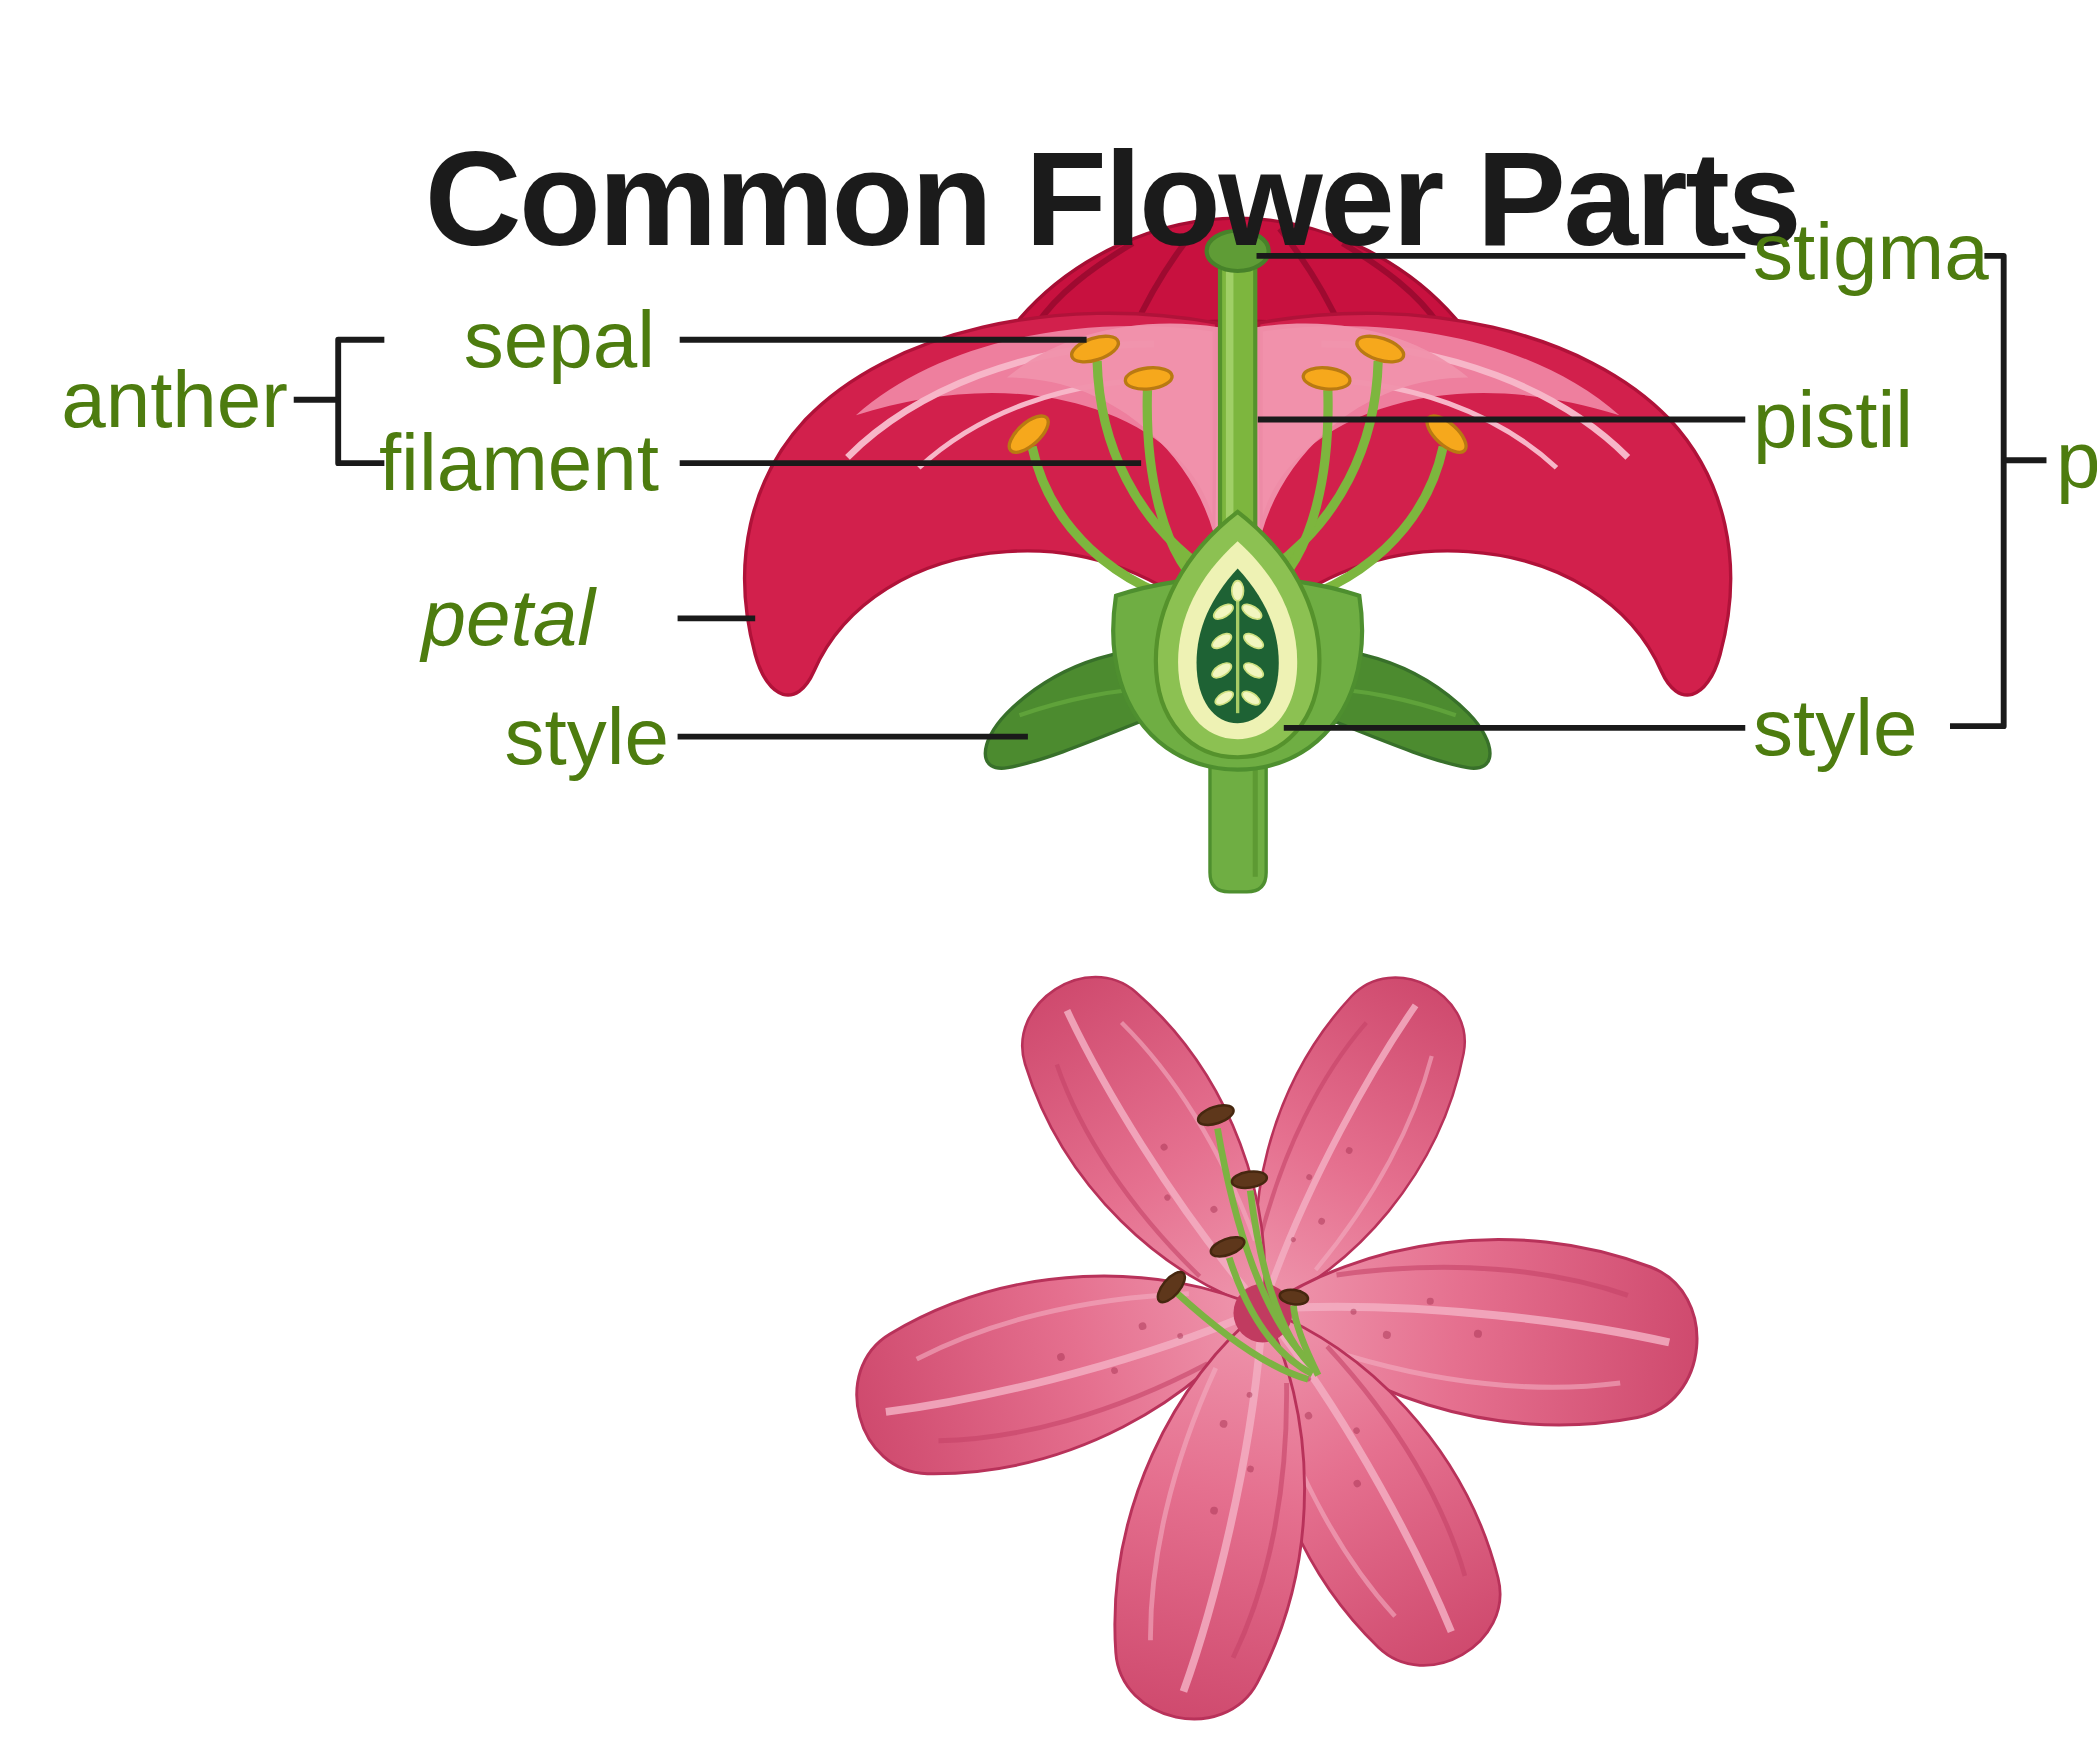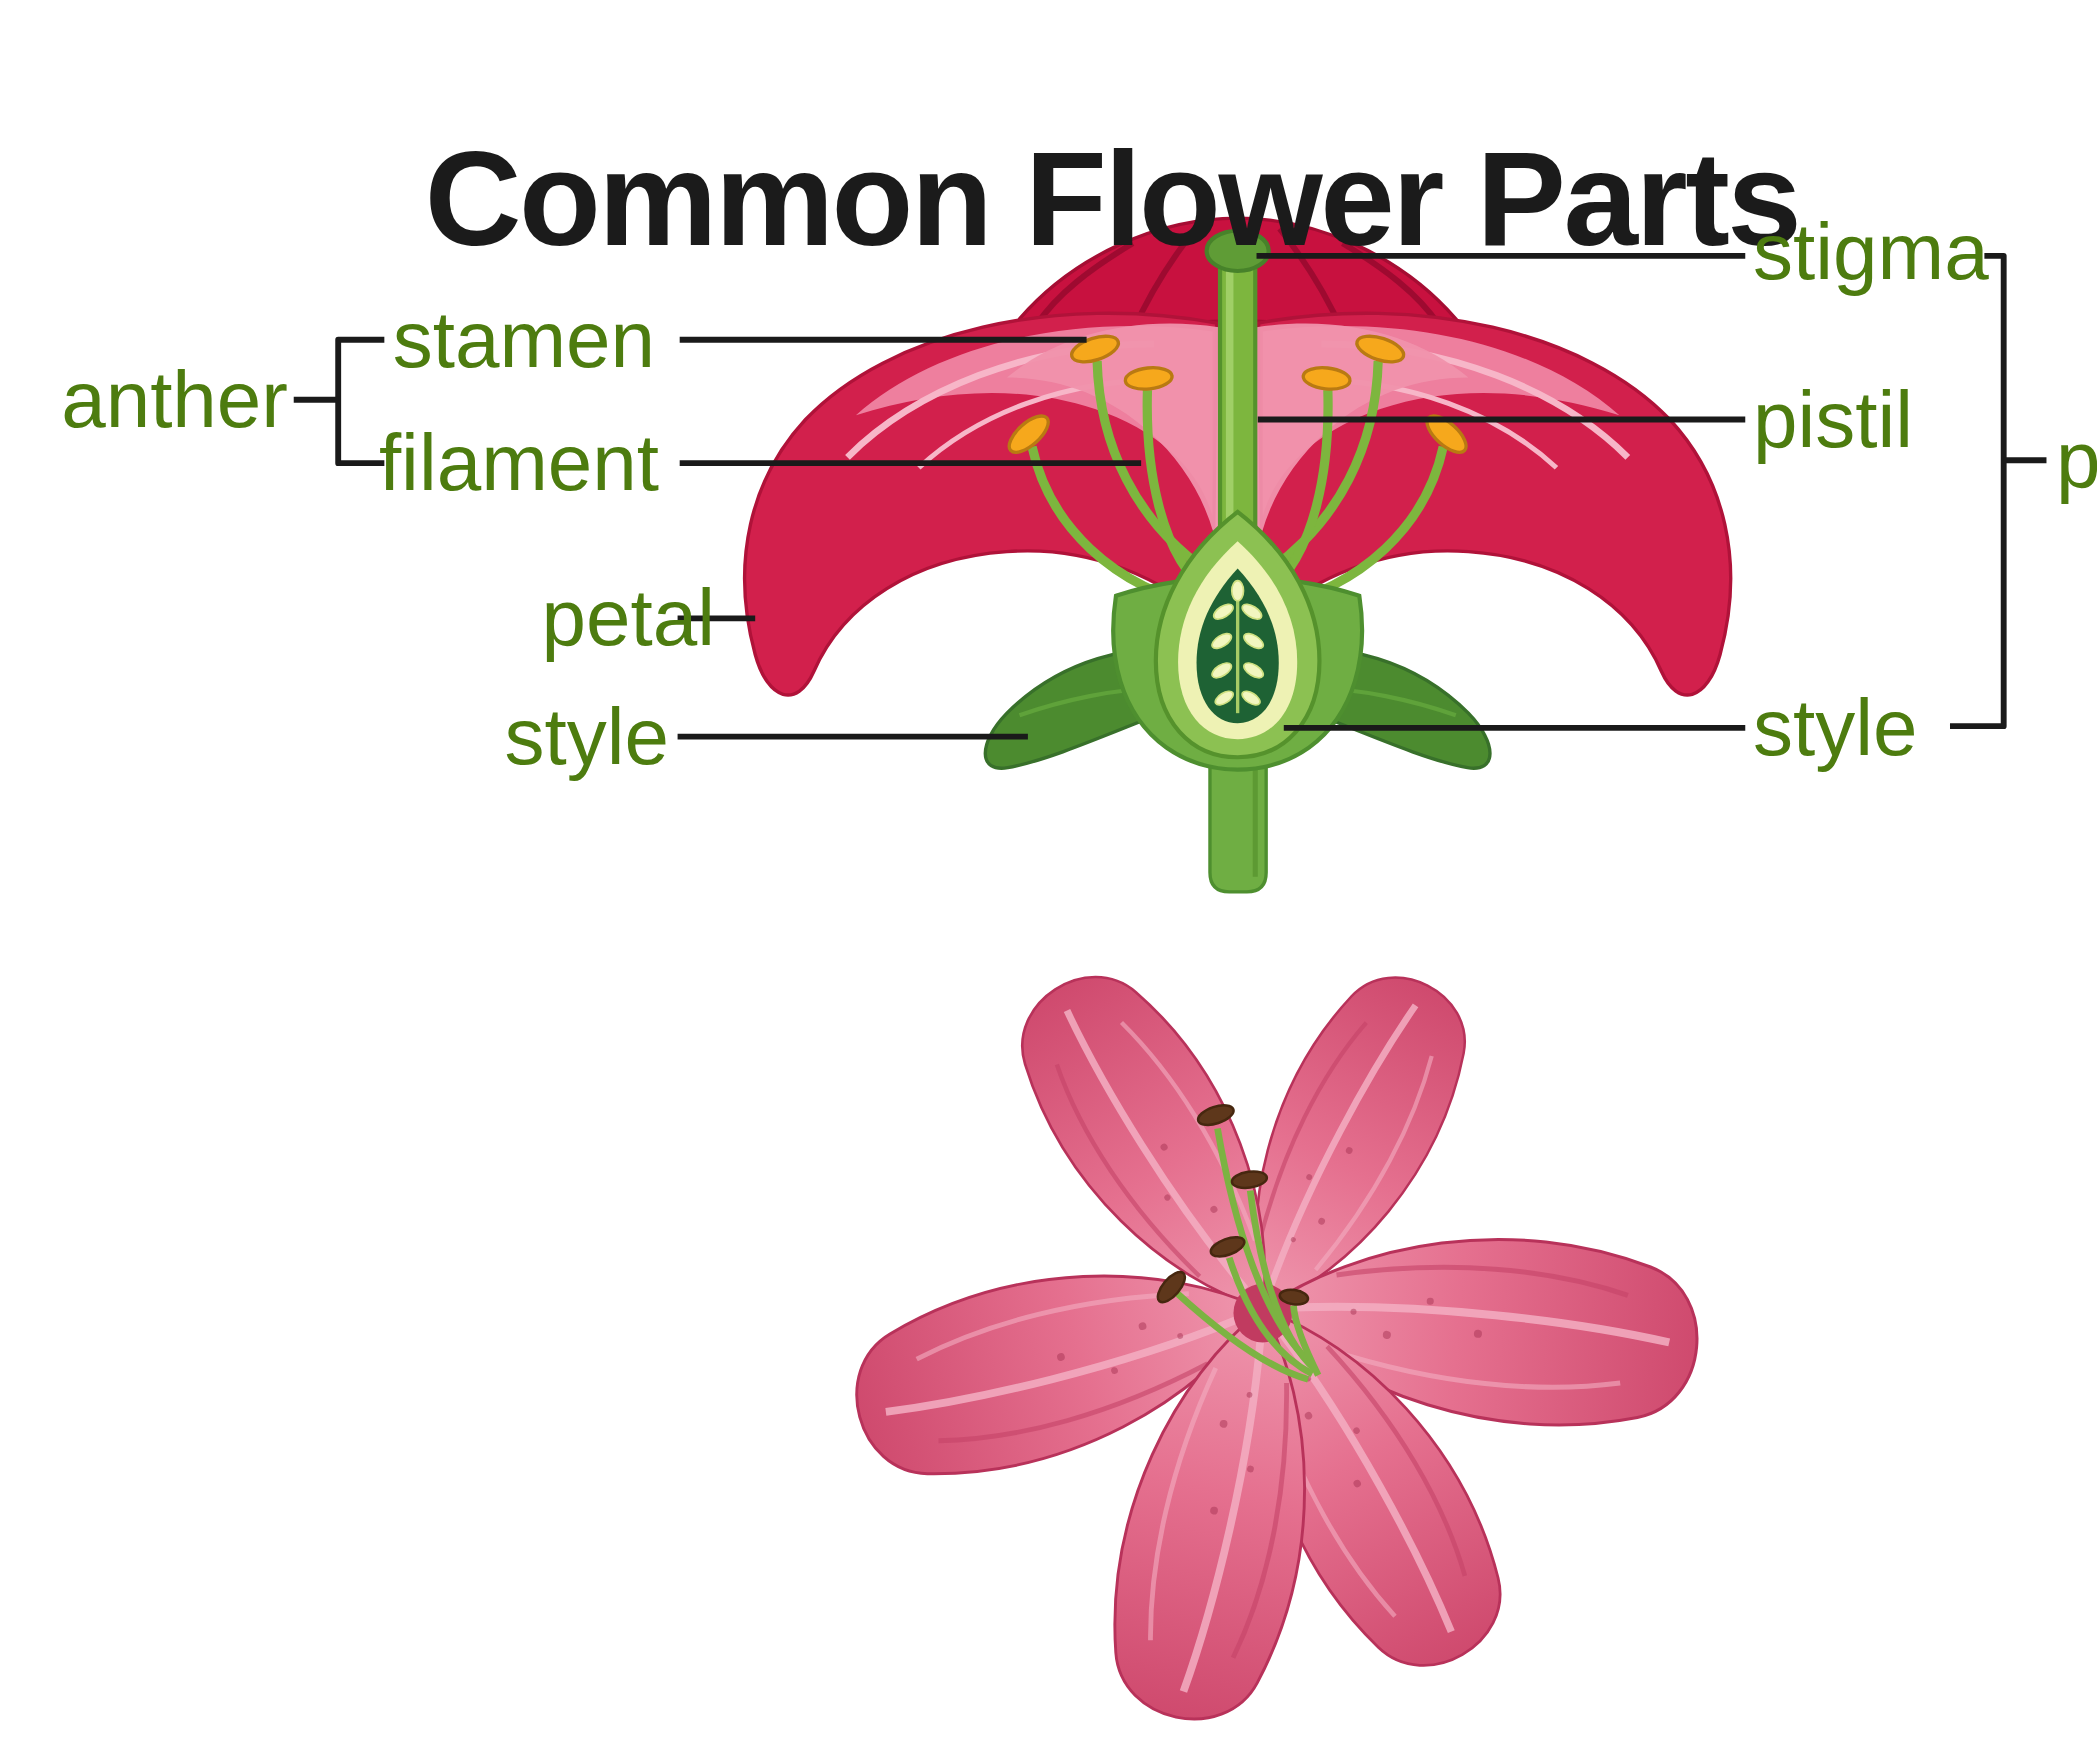--- a/index.html
+++ b/index.html
@@ -28,21 +28,21 @@
     position: absolute;
     font-size: 80px;
     color: #4d7c0f;
     line-height: 1;
     white-space: nowrap;
   }
   
   .lbl-anther   { top: 300px;  right: 1569px; }
   .lbl-filament { top: 423px; right: 1565px; }
   .lbl-stamen   { top: 360px;  right: 1936px; }
-  .lbl-petal    { top: 578px; right: 1509px; }
+  .lbl-petal    { top: 578px; right: 1629px; font-style: italic; }
   .lbl-sepal    { top: 697px; right: 1555px; }
   
   .lbl-stigma   { top: 212px;  left: 1753px; }
   .lbl-style    { top: 380px;  left: 1753px; }
   .lbl-ovary    { top: 688px; left: 1753px; }
   .lbl-pistil   { top: 420px; left: 2056px; }
   svg.canvas {
     position: absolute;
     left: 0; top: 0;
   }
@@ -193,21 +193,21 @@
         <ellipse cx="2926" cy="2972" rx="42" ry="19" transform="rotate(-20 2926 2972)"></ellipse>
         <ellipse cx="2792" cy="3068" rx="44" ry="20" transform="rotate(-50 2792 3068)"></ellipse>
         <ellipse cx="3084" cy="3092" rx="34" ry="17" transform="rotate(8 3084 3092)"></ellipse>
       </g>
     </g>
   </g>
 </svg>
 
 <h1 class="title">Common Flower Parts</h1>
 
-<div class="label lbl-anther">stamen</div>
+<div class="label lbl-anther">sepal</div>
 <div class="label lbl-filament">filament</div>
 <div class="label lbl-stamen">anther</div>
 <div class="label lbl-petal">petal</div>
 <div class="label lbl-sepal">style</div>
 <div class="label lbl-stigma">stigma</div>
 <div class="label lbl-style">pistil</div>
 <div class="label lbl-ovary">style</div>
 <div class="label lbl-pistil">pistil</div>
 
 

